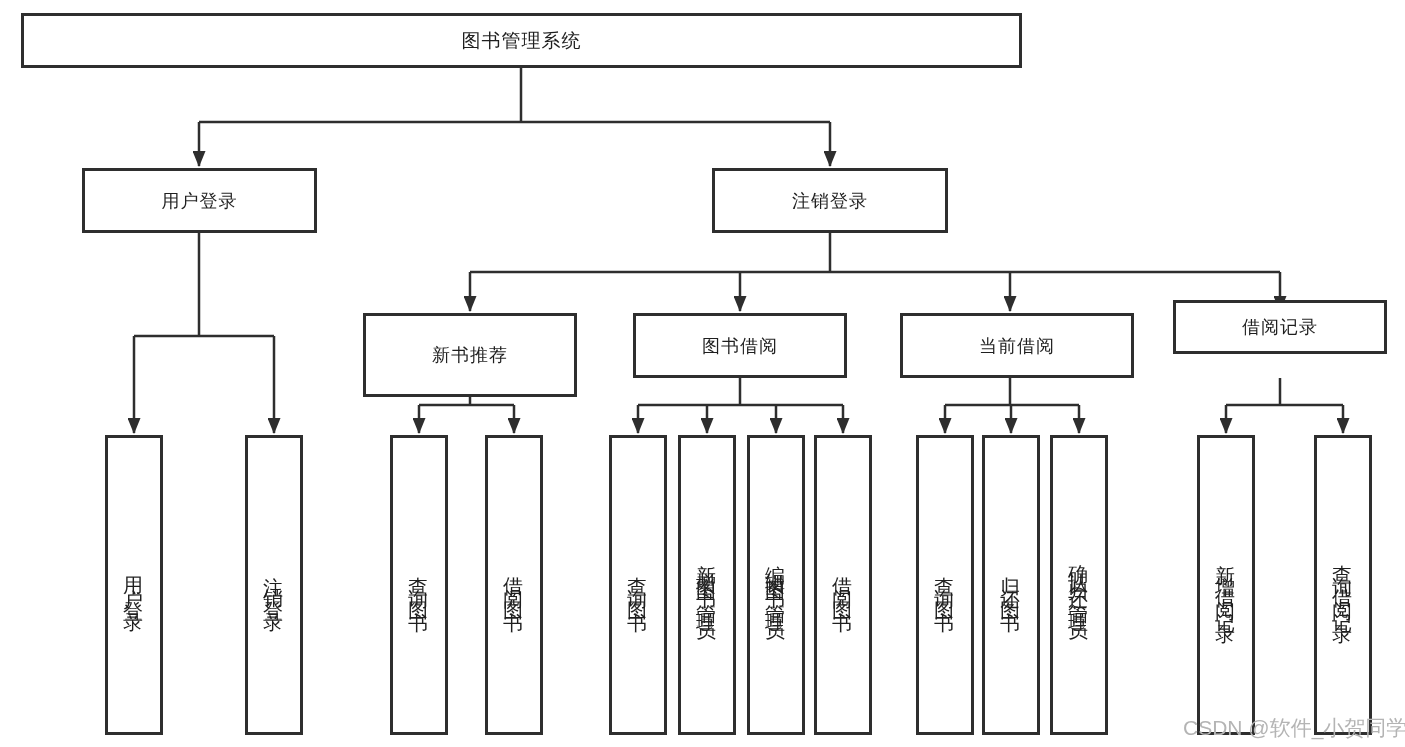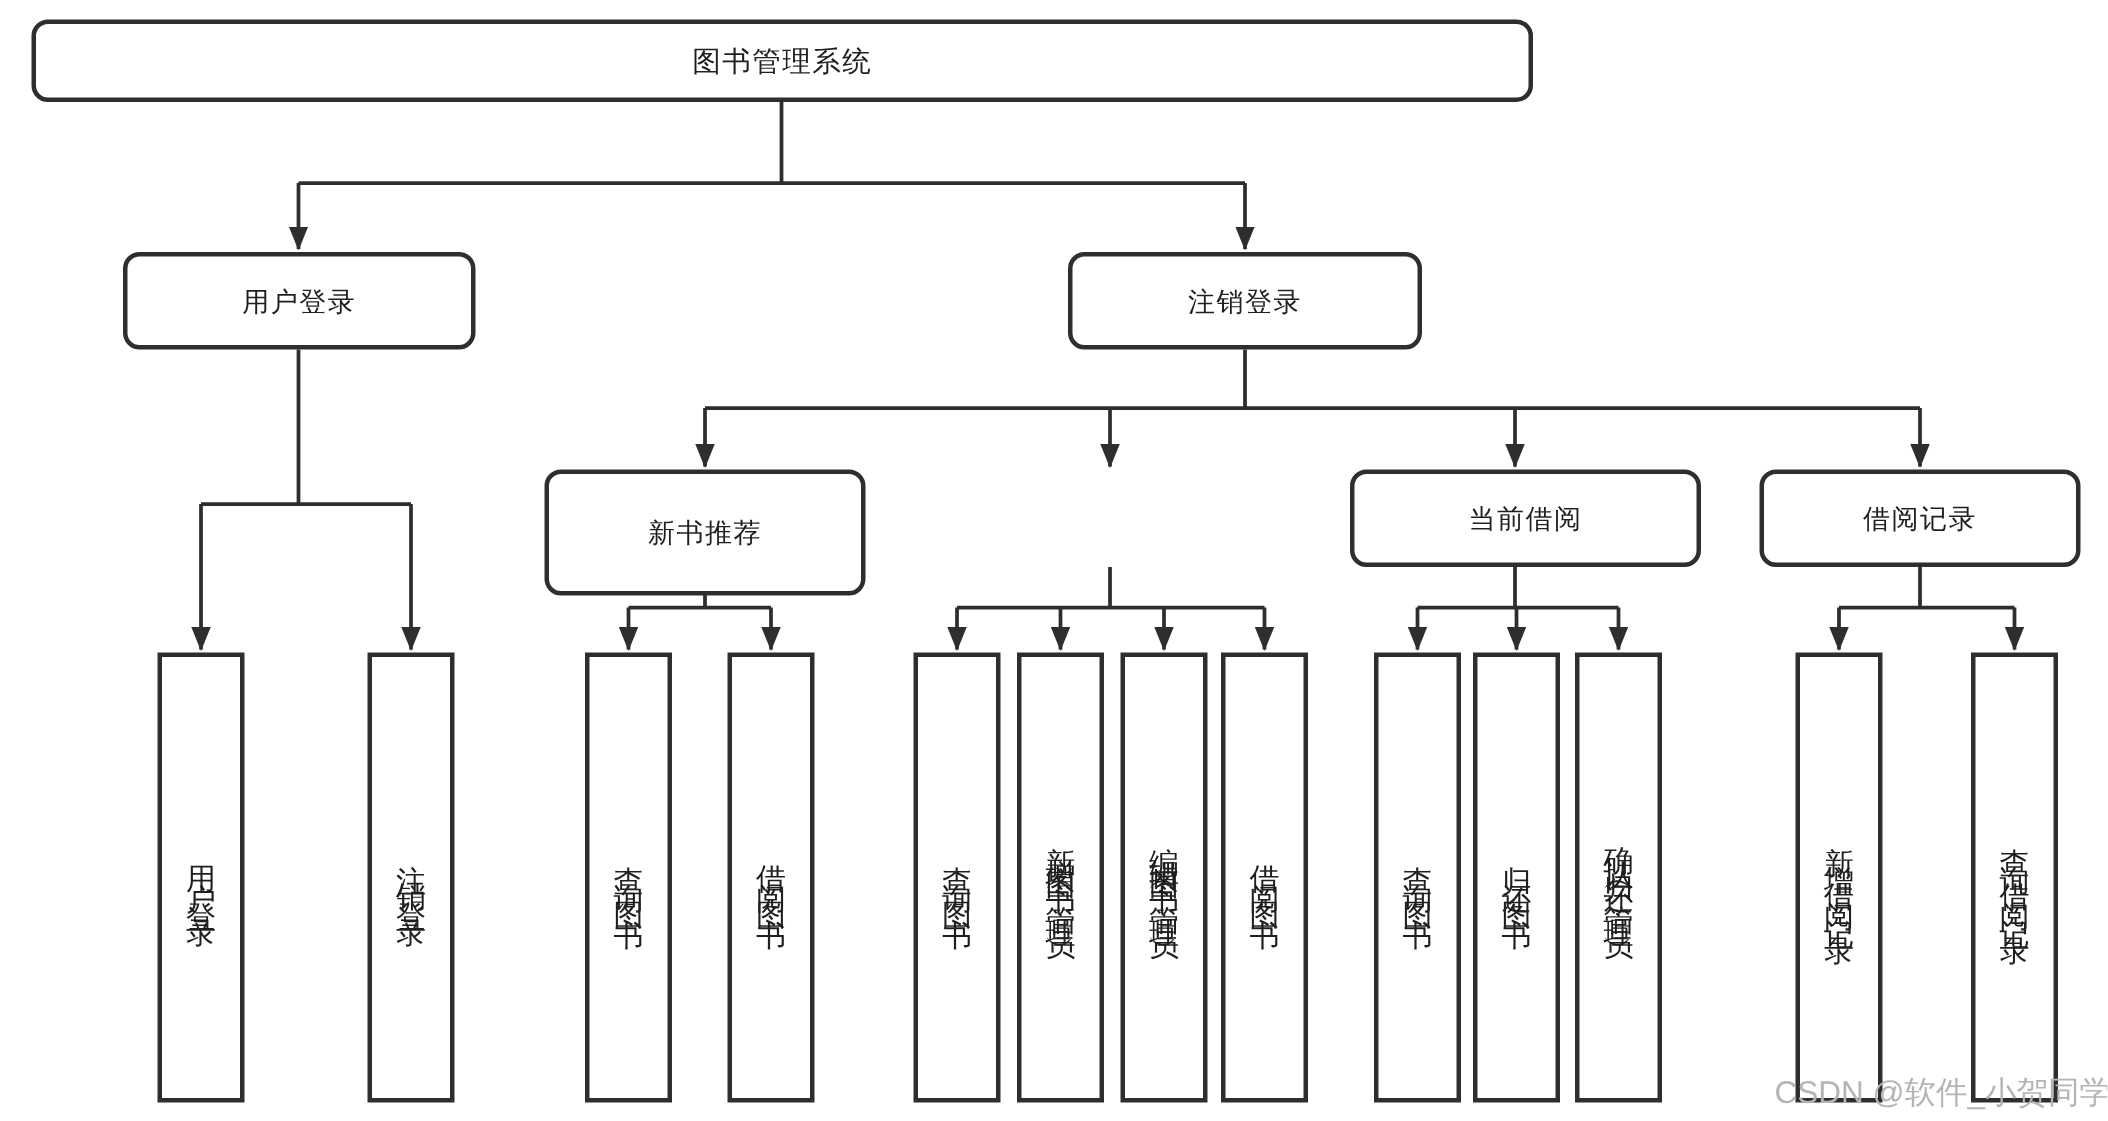--- a/index.html
+++ b/index.html
@@ -14,21 +14,21 @@
   .box{
     position:absolute;
     box-sizing:border-box;
     background:#ffffff;
     border:3px solid #2e2e2e;
     display:flex;
     align-items:center;
     justify-content:center;
     color:#1f1f1f;
   }
-  .h{font-size:18px;letter-spacing:1px;border-radius:11px;}
+  .h{font-size:18px;letter-spacing:1px;}
   .root{font-size:19px;}
   .v{
     writing-mode:vertical-rl;
     font-size:20px;
     letter-spacing:12px;
   }
   .v.long{letter-spacing:8px;}
   #watermark{
     position:absolute;
     left:1183px;top:714px;
@@ -85,22 +85,23 @@
       <line x1="1343" y1="405" x2="1343" y2="433" marker-end="url(#arrow)"></line>
     </g>
   </svg>
 
   <div class="box h root" style="left:21px;top:13px;width:1001px;height:55px">图书管理系统</div>
 
   <div class="box h" style="left:82px;top:168px;width:235px;height:65px">用户登录</div>
   <div class="box h" style="left:712px;top:168px;width:236px;height:65px">注销登录</div>
 
   <div class="box h" style="left:363px;top:313px;width:214px;height:84px">新书推荐</div>
+  <div class="box h" style="left:633px;top:313px;width:214px;height:65px">图书借阅</div>
   <div class="box h" style="left:900px;top:313px;width:234px;height:65px">当前借阅</div>
-  <div class="box h" style="left:1173px;top:313px;width:214px;height:65px">借阅记录</div>
+  <div class="box h" style="left:1173px;top:300px;width:214px;height:54px">借阅记录</div>
 
   <div class="box v" style="left:105px;top:435px;width:58px;height:300px">用户登录</div>
   <div class="box v" style="left:245px;top:435px;width:58px;height:300px">注销登录</div>
 
   <div class="box v" style="left:390px;top:435px;width:58px;height:300px">查询图书</div>
   <div class="box v" style="left:485px;top:435px;width:58px;height:300px">借阅图书</div>
 
   <div class="box v" style="left:609px;top:435px;width:58px;height:300px">查询图书</div>
   <div class="box v long" style="left:678px;top:435px;width:58px;height:300px">新增图书（管理员）</div>
   <div class="box v long" style="left:747px;top:435px;width:58px;height:300px">编辑图书（管理员）</div>

